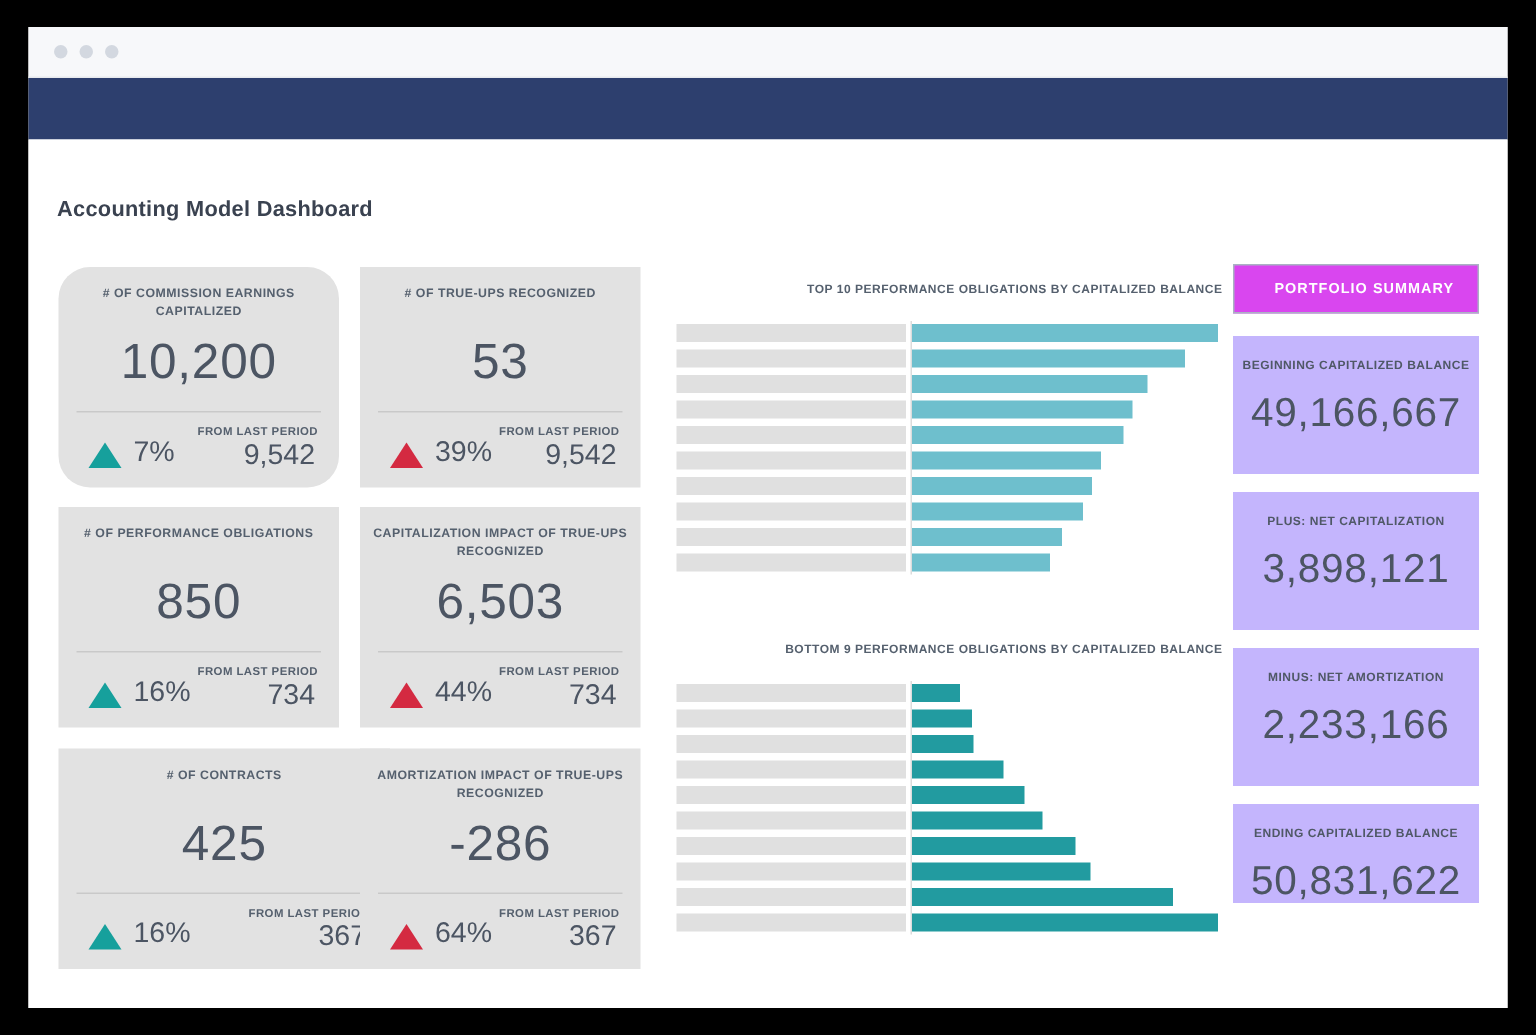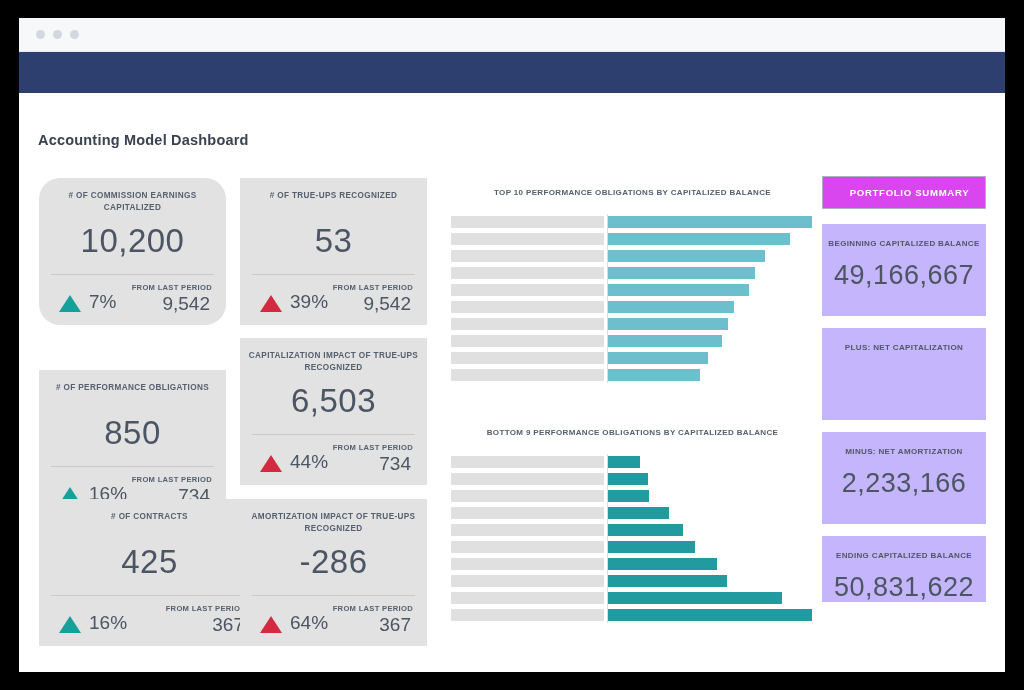--- a/index.html
+++ b/index.html
@@ -161,21 +161,21 @@
 
   
   .chart {
     position: absolute;
   }
   .chart-title {
     position: absolute;
     left: 0;
     right: 0;
     top: 0;
-    text-align: center;
+    text-align: right;
     font-size: 8px;
     font-weight: bold;
     letter-spacing: 0.35px;
     color: #55606e;
   }
   .plot {
     position: absolute;
     left: 0;
     top: 26px;
     right: 0;
@@ -291,21 +291,21 @@
             <div class="kpi-title"># OF TRUE-UPS RECOGNIZED</div>
             <div class="kpi-value">53</div>
             <div class="kpi-rule"></div>
             <div class="kpi-foot">
               <div class="tri" style="border-bottom-color: rgb(212, 42, 65);"></div>
               <div class="kpi-delta">39%</div>
               <div class="kpi-sub-label">FROM LAST PERIOD</div>
               <div class="kpi-sub-value">9,542</div>
             </div>
           </div>
-          <div class="kpi-card" style="left: 20px; top: 245px; width: 187px; height: 147px; margin-top: 32px;">
+          <div class="kpi-card" style="left: 20px; top: 245px; width: 187px; height: 147px;">
             <div class="kpi-title"># OF PERFORMANCE OBLIGATIONS</div>
             <div class="kpi-value">850</div>
             <div class="kpi-rule"></div>
             <div class="kpi-foot">
               <div class="tri" style="border-bottom-color: rgb(22, 160, 156);"></div>
               <div class="kpi-delta">16%</div>
               <div class="kpi-sub-label">FROM LAST PERIOD</div>
               <div class="kpi-sub-value">734</div>
             </div>
           </div>
@@ -440,20 +440,21 @@
         </div>
 
       <div class="portfolio" id="portfolio-area" style="left:803px; top:83px; width:164px; height:470px;">
           <div class="pf-header">PORTFOLIO SUMMARY</div>
           <div class="pf-card" style="top: 48px; height: 92px;">
             <div class="pf-label">BEGINNING CAPITALIZED BALANCE</div>
             <div class="pf-value">49,166,667</div>
           </div>
           <div class="pf-card" style="top: 152px; height: 92px;">
             <div class="pf-label">PLUS: NET CAPITALIZATION</div>
+            <div class="pf-value">3,898,121</div>
           </div>
           <div class="pf-card" style="top: 256px; height: 92px;">
             <div class="pf-label">MINUS: NET AMORTIZATION</div>
             <div class="pf-value">2,233,166</div>
           </div>
           <div class="pf-card" style="top: 360px; height: 66px;">
             <div class="pf-label">ENDING CAPITALIZED BALANCE</div>
             <div class="pf-value">50,831,622</div>
           </div>
         </div>

